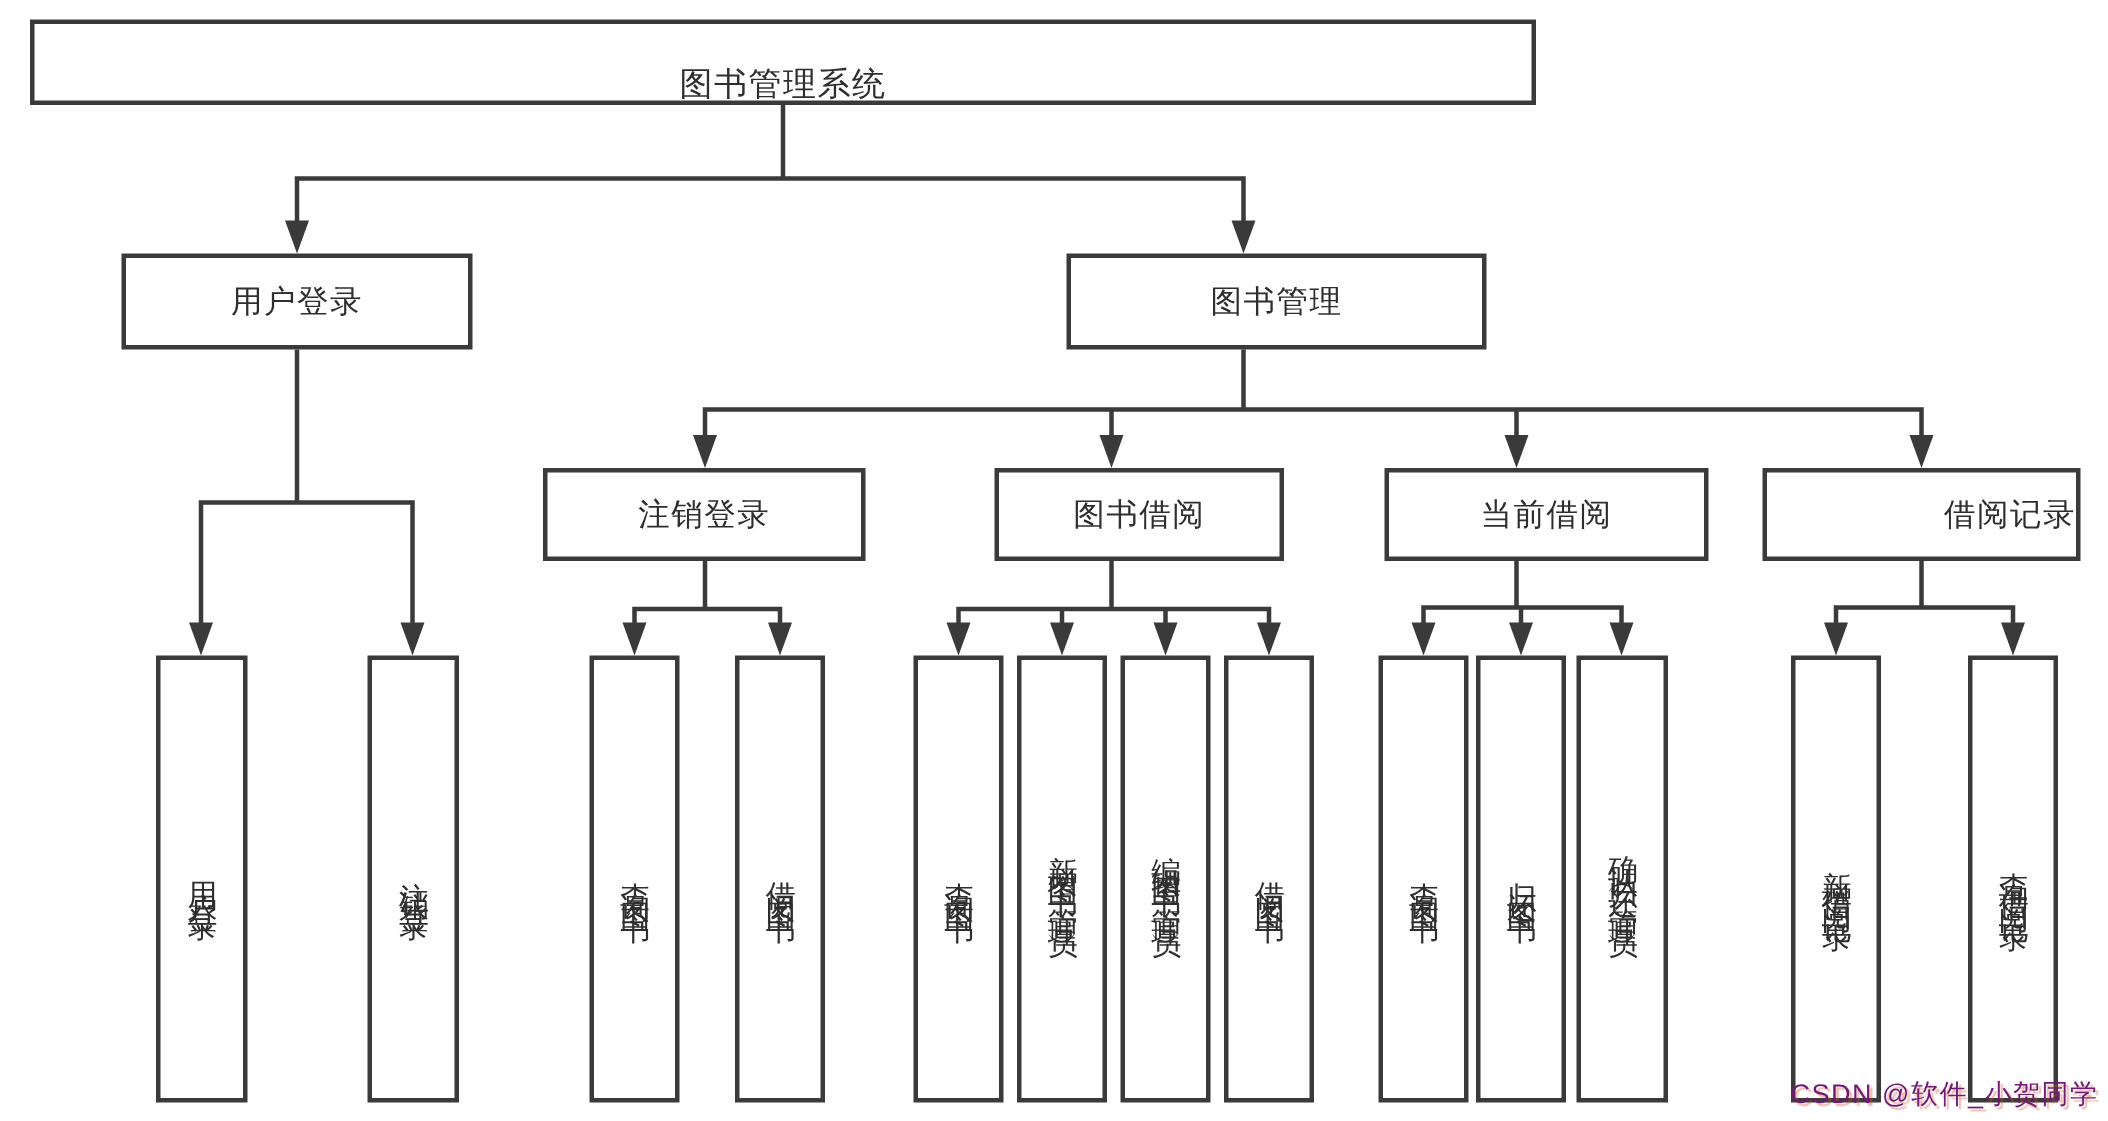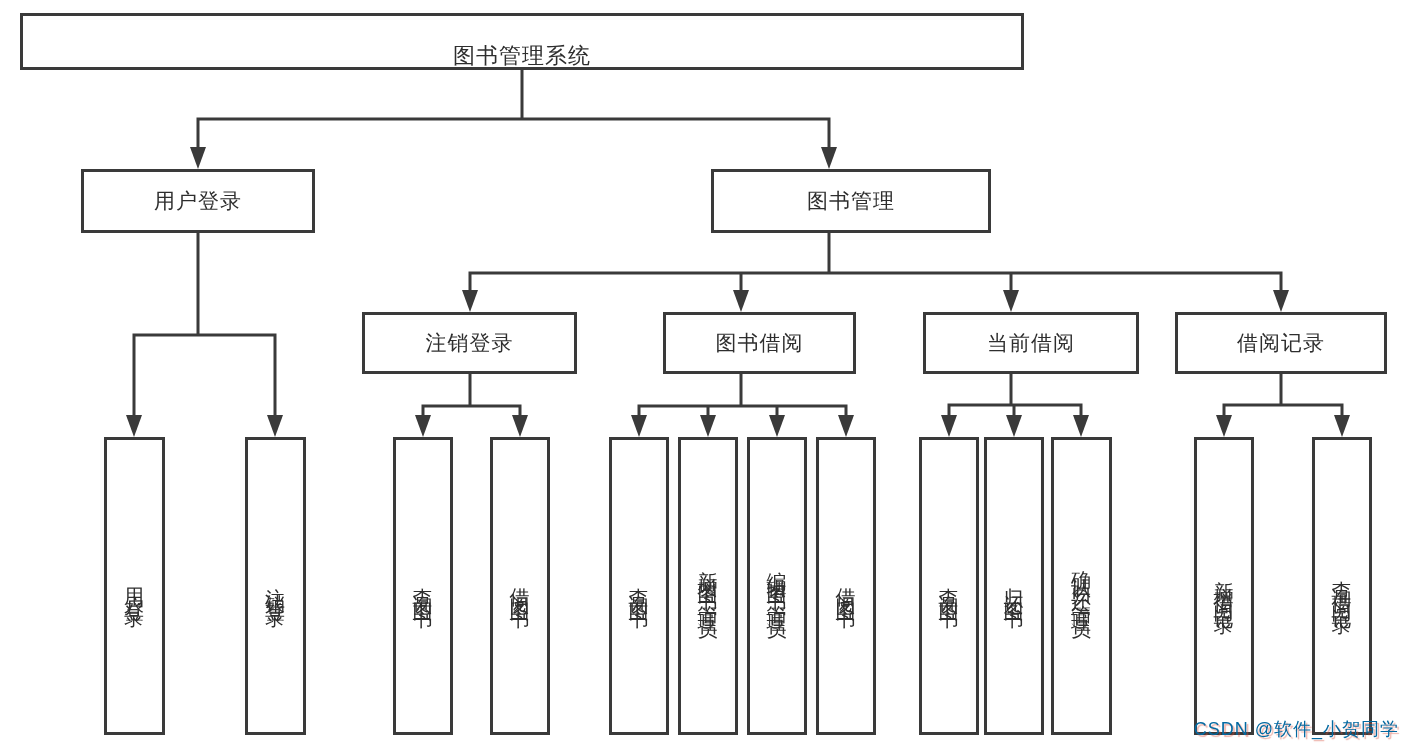--- a/index.html
+++ b/index.html
@@ -40,21 +40,21 @@
     font-size: 20px;
     letter-spacing: 7px;
     line-height: 1;
     white-space: nowrap;
   }
   .watermark {
     position: absolute;
     right: 6px;
     bottom: 6px;
     font-size: 18px;
-    color: #0369a1;
+    color: #701a75;
     text-shadow: 2px 2px 1px rgba(214, 80, 60, 0.45);
     z-index: 2;
     letter-spacing: 1px;
     white-space: nowrap;
   }
 </style>
 </head>
 <body>
 
 <div id="stage">
@@ -122,21 +122,21 @@
 
   <div class="node h-node" style="left:362px; top:312px; width:215px; height:62px;">
     <span>注销登录</span>
   </div>
   <div class="node h-node" style="left:635px; top:312px; width:193px; height:62px;margin-left:28px;">
     <span>图书借阅</span>
   </div>
   <div class="node h-node" style="left:903px; top:312px; width:216px; height:62px;margin-left:20px;">
     <span>当前借阅</span>
   </div>
-  <div class="node h-node" style="left:1175px; top:312px; width:212px; height:62px;">
+  <div class="node h-node" style="left:1175px; top:312px; width:212px; height:62px;justify-content:flex-end;">
     <span>借阅记录</span>
   </div>
 
   <div class="node v-node" style="left:104px; top:437px; width:61px; height:298px;">
     <span>用户登录</span>
   </div>
   <div class="node v-node" style="left:245px; top:437px; width:61px; height:298px;">
     <span>注销登录</span>
   </div>
 

